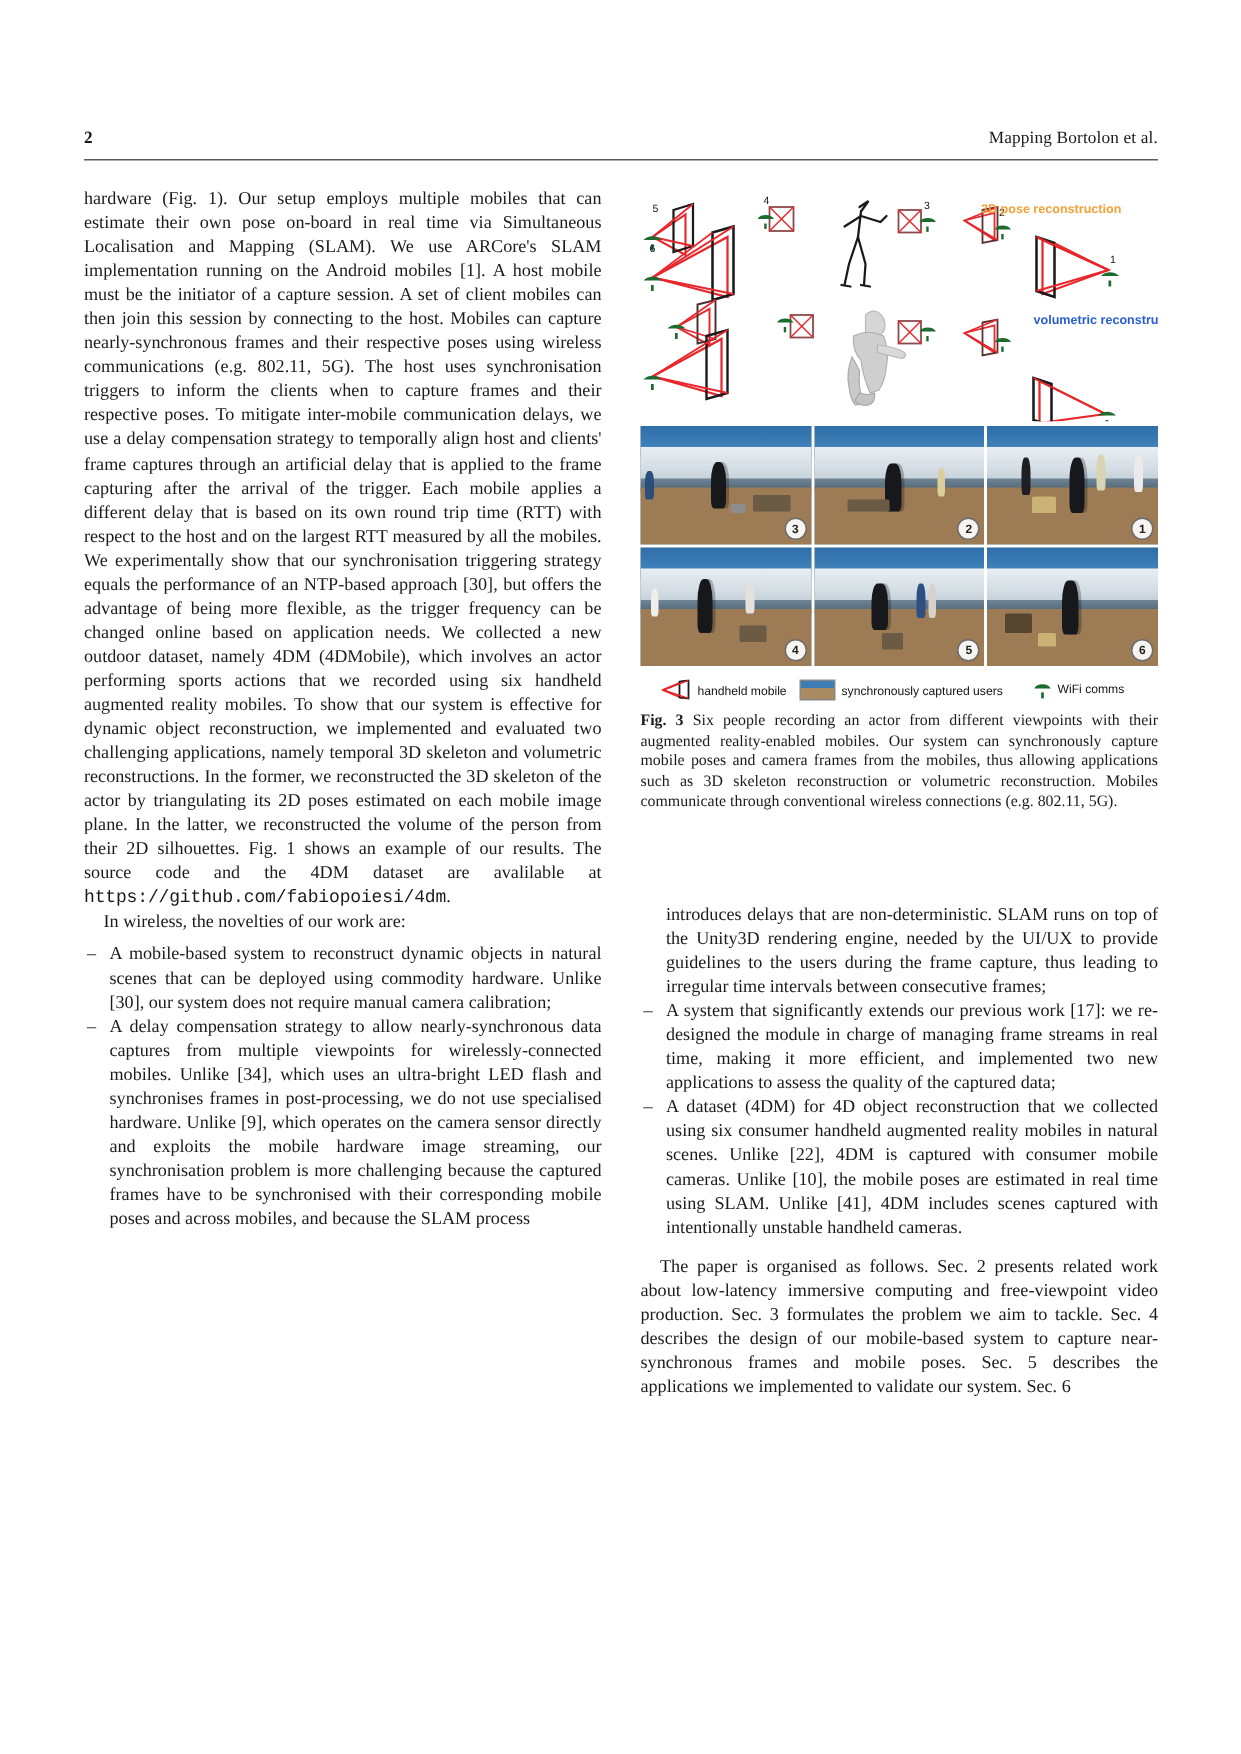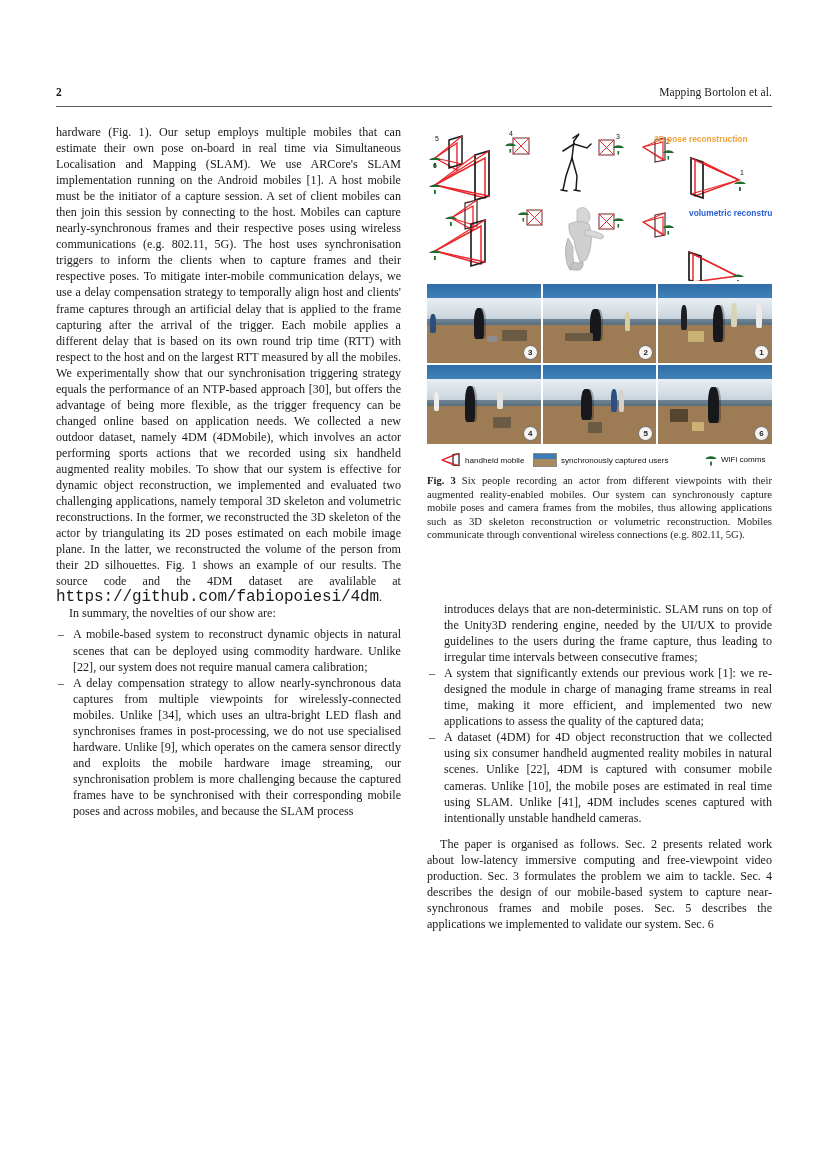--- a/index.html
+++ b/index.html
@@ -60,21 +60,21 @@
   .col-right { left: 427px; top: 124px; width: 345px; }
 
   .col p {
     margin: 0;
     text-indent: 0;
   }
   .col p.ind { text-indent: 13px; }
 
   .mono {
     font-family: "Liberation Mono", monospace;
-    font-size: 16px;
+    font-size: 12px;
     letter-spacing: -0.1px;
   }
 
   
   ul.dashlist {
     list-style: none;
     margin: 0;
     padding: 0;
   }
   ul.dashlist > li {
@@ -198,21 +198,21 @@
   .legend .item {
     position: absolute;
     top: 4px;
     display: flex;
     align-items: center;
     gap: 4px;
     white-space: nowrap;
   }
   .legend .i1 { left: 14px; }
   .legend .i2 { left: 106px; }
-  .legend .i3 { left: 278px; }
+  .legend .i3 { left: 262px; }
   .legend .swatch-frames {
     width: 22px; height: 12px;
     display:block;
     background:
       linear-gradient(180deg,#3d7cb4 0 38%, #a98a61 38% 100%);
     border: .5px solid #888;
   }
 
   
   .caption {
@@ -232,24 +232,24 @@
 <div class="page">
 
   <div class="runhead">
     <span class="folio">2</span>
     <span class="authors">Mapping Bortolon et al.</span>
     <div class="rule"></div>
   </div>
 
   <div class="col col-left">
     <p><span>hardware (Fig. 1). Our setup employs multiple mobiles that can estimate their own pose on-board in real time via Simultaneous Localisation and Mapping (SLAM). We use ARCore's SLAM implementation running on the Android mobiles [1]. A host mobile must be the initiator of a capture session. A set of client mobiles can then join this session by connecting to the host. Mobiles can capture nearly-synchronous frames and their respective poses using wireless communications (e.g. 802.11, 5G). The host uses synchronisation triggers to inform the clients when to capture frames and their respective poses. To mitigate inter-mobile communication delays, we use a delay compensation strategy to temporally align host and clients' frame captures through an artificial delay that is applied to the frame capturing after the arrival of the trigger. Each mobile applies a different delay that is based on its own round trip time (RTT) with respect to the host and on the largest RTT measured by all the mobiles. We experimentally show that our synchronisation triggering strategy equals the performance of an NTP-based approach [30], but offers the advantage of being more flexible, as the trigger frequency can be changed online based on application needs. We collected a new outdoor dataset, namely 4DM (4DMobile), which involves an actor performing sports actions that we recorded using six handheld augmented reality mobiles. To show that our system is effective for dynamic object reconstruction, we implemented and evaluated two challenging applications, namely temporal 3D skeleton and volumetric reconstructions. In the former, we reconstructed the 3D skeleton of the actor by triangulating its 2D poses estimated on each mobile image plane. In the latter, we reconstructed the volume of the person from their 2D silhouettes. Fig. 1 shows an example of our results. The source code and the 4DM dataset are avalilable at </span><span class="mono">https://github.com/fabiopoiesi/4dm</span><span>.</span></p>
-    <p class="ind">In summary, the novelties of our show are:</p>
+    <p class="ind">In wireless, the novelties of our work are:</p>
     <div class="gap4"></div>
     <ul class="dashlist">
-      <li>A mobile-based system to reconstruct dynamic objects in natural scenes that can be deployed using commodity hardware. Unlike [22], our system does not require manual camera calibration;</li>
+      <li>A mobile-based system to reconstruct dynamic objects in natural scenes that can be deployed using commodity hardware. Unlike [30], our system does not require manual camera calibration;</li>
       <li>A delay compensation strategy to allow nearly-synchronous data captures from multiple viewpoints for wirelessly-connected mobiles. Unlike [34], which uses an ultra-bright LED flash and synchronises frames in post-processing, we do not use specialised hardware. Unlike [9], which operates on the camera sensor directly and exploits the mobile hardware image streaming, our synchronisation problem is more challenging because the captured frames have to be synchronised with their corresponding mobile poses and across mobiles, and because the SLAM process</li>
     </ul>
   </div>
 
   <div class="figure">
 
     <div class="diagram">
       <svg width="345" height="163" viewBox="0 0 345 163">
         <rect x="0" y="0" width="345" height="163" fill="#ffffff"></rect>
 
@@ -511,20 +511,20 @@
   </div>
 
   <div class="caption">
     <b>Fig. 3</b>
     <span>Six people recording an actor from different viewpoints with their augmented reality-enabled mobiles. Our system can synchronously capture mobile poses and camera frames from the mobiles, thus allowing applications such as 3D skeleton reconstruction or volumetric reconstruction. Mobiles communicate through conventional wireless connections (e.g. 802.11, 5G).</span>
   </div>
 
   <div class="col col-right" style="top:601px;">
     <p style="padding-left:17px;">introduces delays that are non-deterministic. SLAM runs on top of the Unity3D rendering engine, needed by the UI/UX to provide guidelines to the users during the frame capture, thus leading to irregular time intervals between consecutive frames;</p>
     <ul class="dashlist">
-      <li>A system that significantly extends our previous work [1]: we re-designed the module in charge of managing frame streams in real time, making it more efficient, and implemented two new applications to assess the quality of the captured data;</li>
+      <li>A system that significantly extends our previous work [17]: we re-designed the module in charge of managing frame streams in real time, making it more efficient, and implemented two new applications to assess the quality of the captured data;</li>
       <li>A dataset (4DM) for 4D object reconstruction that we collected using six consumer handheld augmented reality mobiles in natural scenes. Unlike [22], 4DM is captured with consumer mobile cameras. Unlike [10], the mobile poses are estimated in real time using SLAM. Unlike [41], 4DM includes scenes captured with intentionally unstable handheld cameras.</li>
     </ul>
     <div class="gap8"></div>
     <p class="ind">The paper is organised as follows. Sec. 2 presents related work about low-latency immersive computing and free-viewpoint video production. Sec. 3 formulates the problem we aim to tackle. Sec. 4 describes the design of our mobile-based system to capture near-synchronous frames and mobile poses. Sec. 5 describes the applications we implemented to validate our system. Sec. 6</p>
   </div>
 
 </div>
 
 </body></html>

